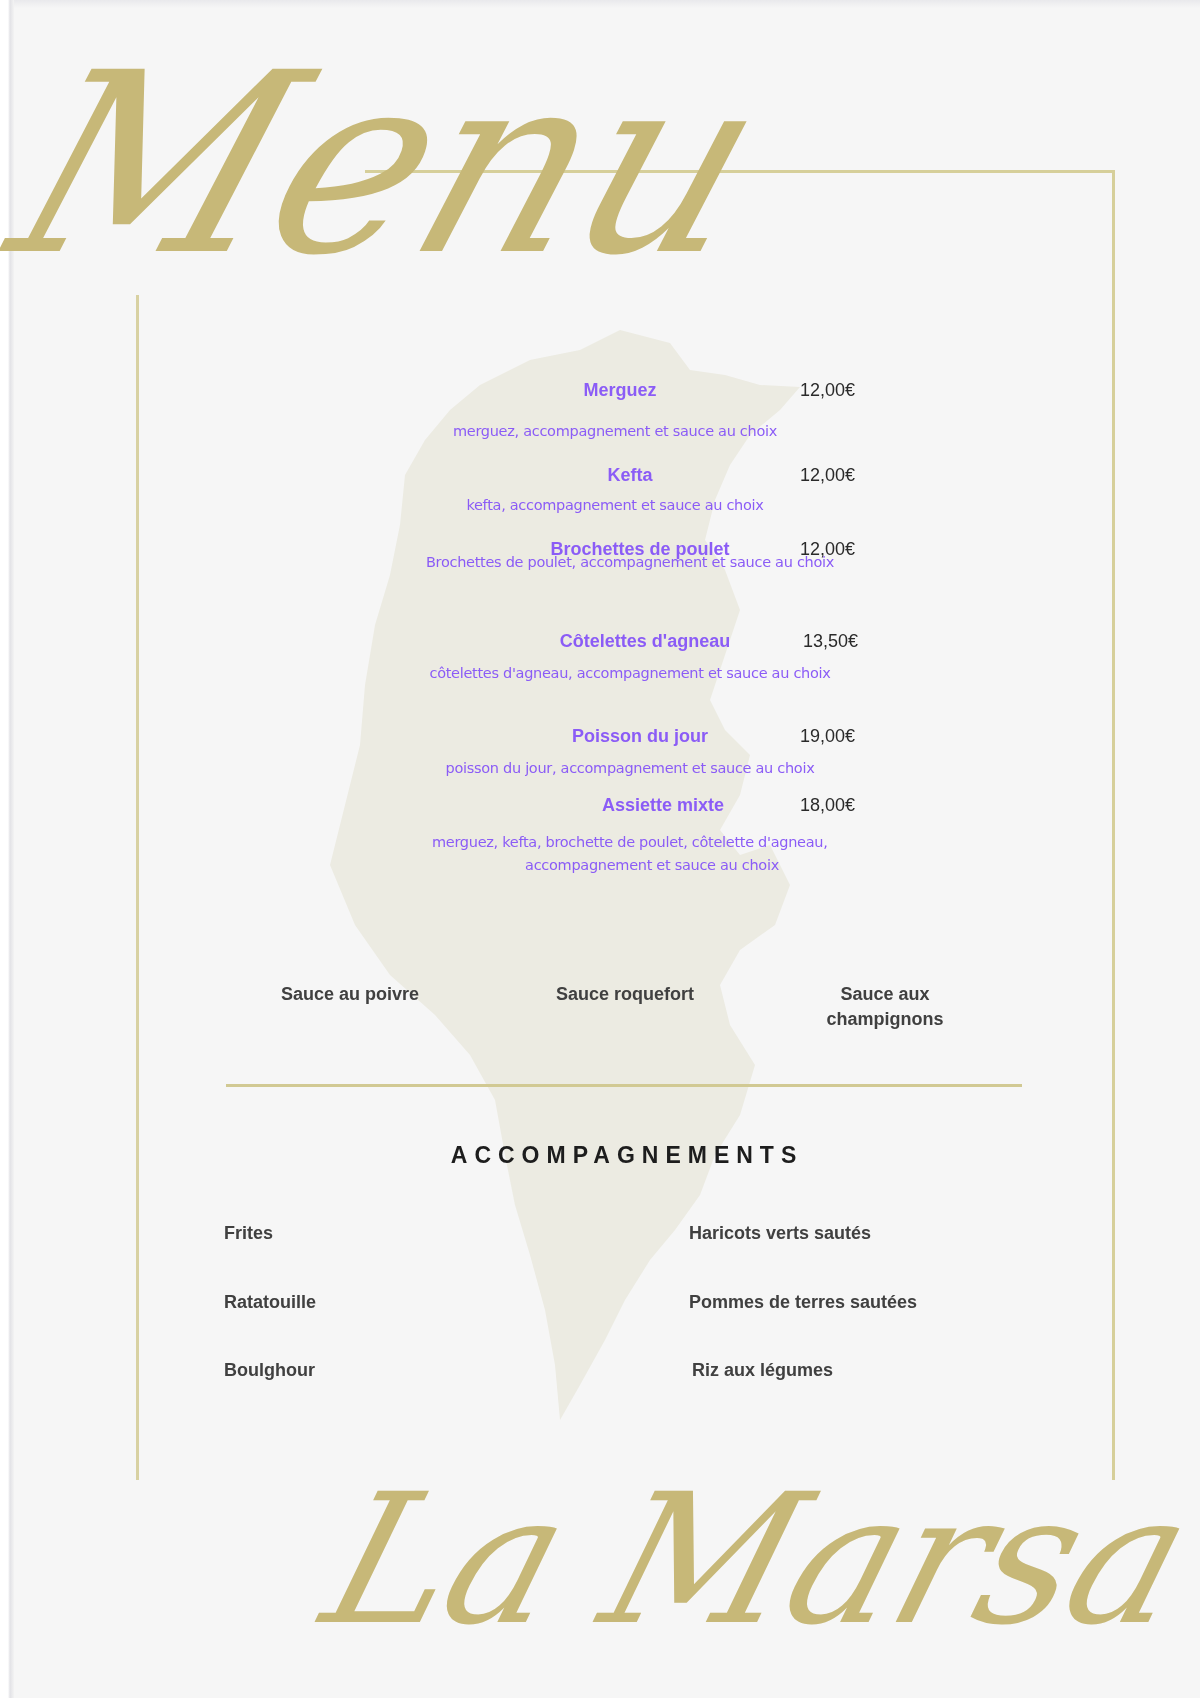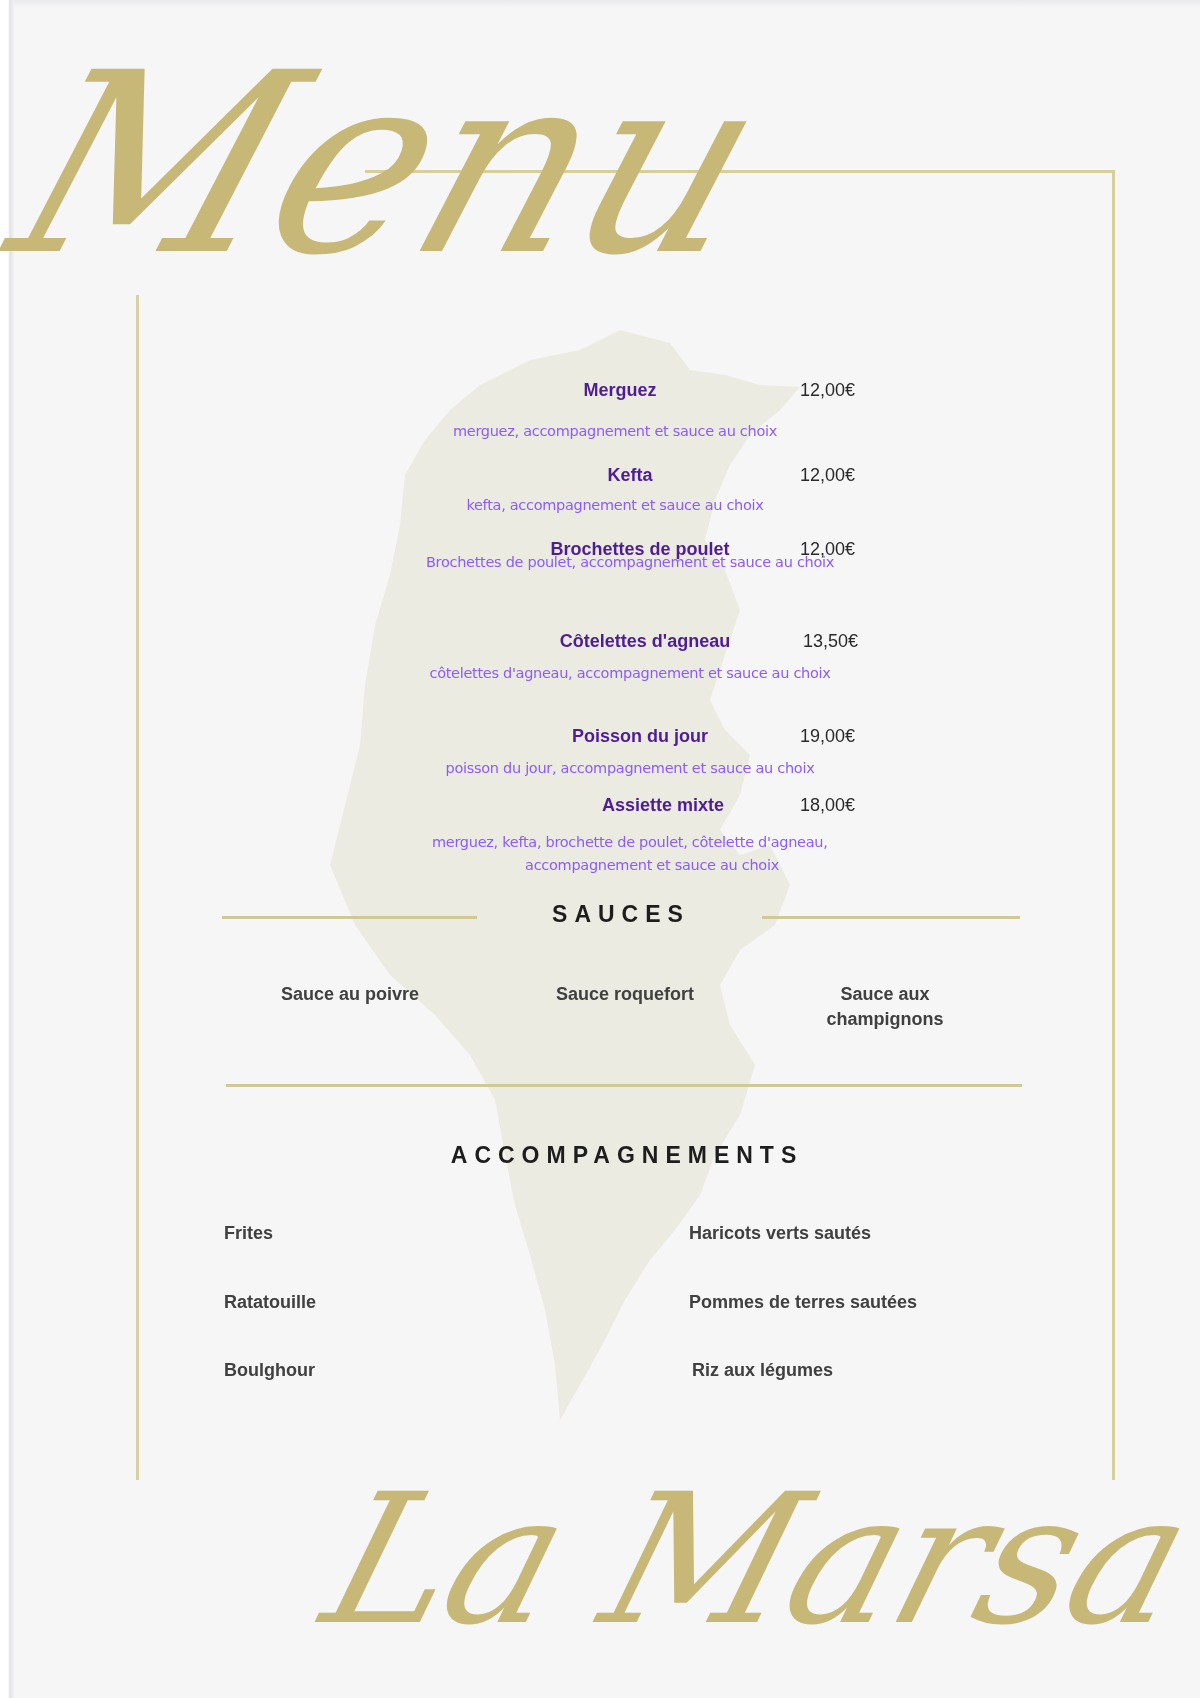--- a/index.html
+++ b/index.html
@@ -37,21 +37,21 @@
 
   
   .section-head { position:absolute; left:222px; width:798px; height:30px; }
   .section-head .rule { position:absolute; top:50%; height:3px; background:#d1c993; }
   .section-head .label {
     position:absolute; left:0; right:0; top:0; text-align:center;
     font-weight: bold; font-size: 23px; letter-spacing: 7px; color:#1d1d1d;
   }
 
   .item-name {
-    position:absolute; font-weight:bold; font-size:18px; color:#4c1d95; text-align:center;
+    position:absolute; font-weight:bold; font-size:18px; color:#8b5cf6; text-align:center;
   }
   .item-price {
     position:absolute; font-size:18px; color:#2a2a2a; left:800px; width:70px;
   }
   .item-desc {
     position:absolute; font-size:14.5px; color:#8b5cf6; text-align:center;
     font-family: "DejaVu Sans", sans-serif; letter-spacing: -0.3px;
   }
   .sauce, .side {
     position:absolute; font-weight:bold; font-size:18px; color:#404040;
@@ -114,25 +114,20 @@
       <div class="item-desc" style="left:420px; width:420px; top:760px;">poisson du jour, accompagnement et sauce au choix</div>
     </div>
     <div>
       <div class="item-name" style="left:563px; width:200px; top:795px;">Assiette mixte</div>
       <div class="item-price" style="top:795px;">18,00€</div>
       <div class="item-desc" style="left:432px; width:440px; top:834px; text-align:left;">merguez, kefta, brochette de poulet, côtelette d'agneau,</div>
       <div class="item-desc" style="left:432px; width:440px; top:857px; text-align:center;">accompagnement et sauce au choix</div>
     </div>
   </div>
 
-  <div class="section-head" style="top:901px;">
-    <div class="rule" style="left:0; width:255px;"></div>
-    <div class="label">SAUCES</div>
-    <div class="rule" style="left:540px; width:258px;"></div>
-  </div>
 
   <div>
     <div class="sauce" style="left:250px; width:200px; top:984px;">Sauce au poivre</div>
     <div class="sauce" style="left:525px; width:200px; top:984px;">Sauce roquefort</div>
     <div class="sauce" style="left:790px; width:190px; top:984px;">Sauce aux</div>
     <div class="sauce" style="left:790px; width:190px; top:1009px;">champignons</div>
   </div>
 
   <div class="hr" style="left:226px; top:1084px; width:796px;"></div>
 

